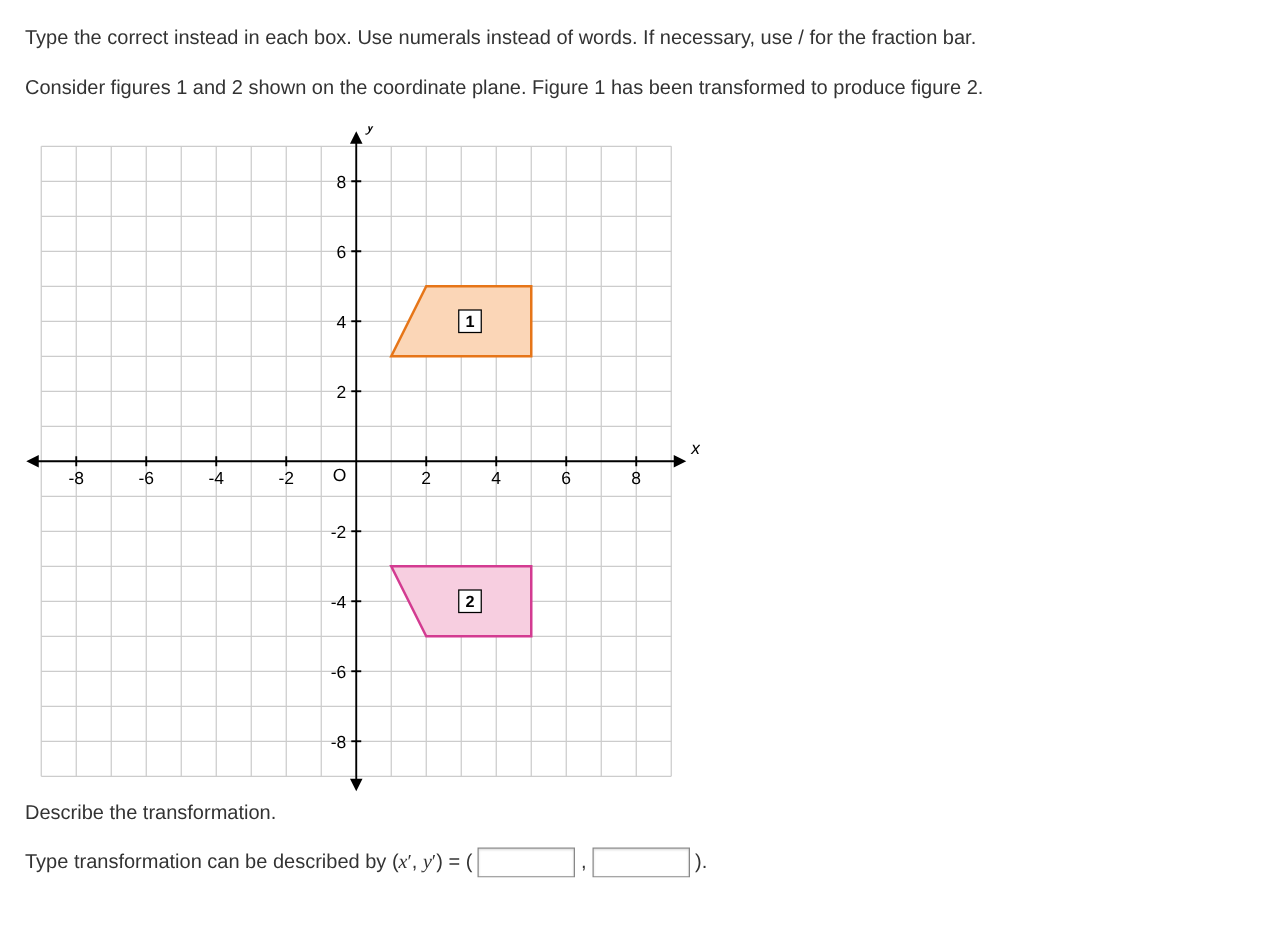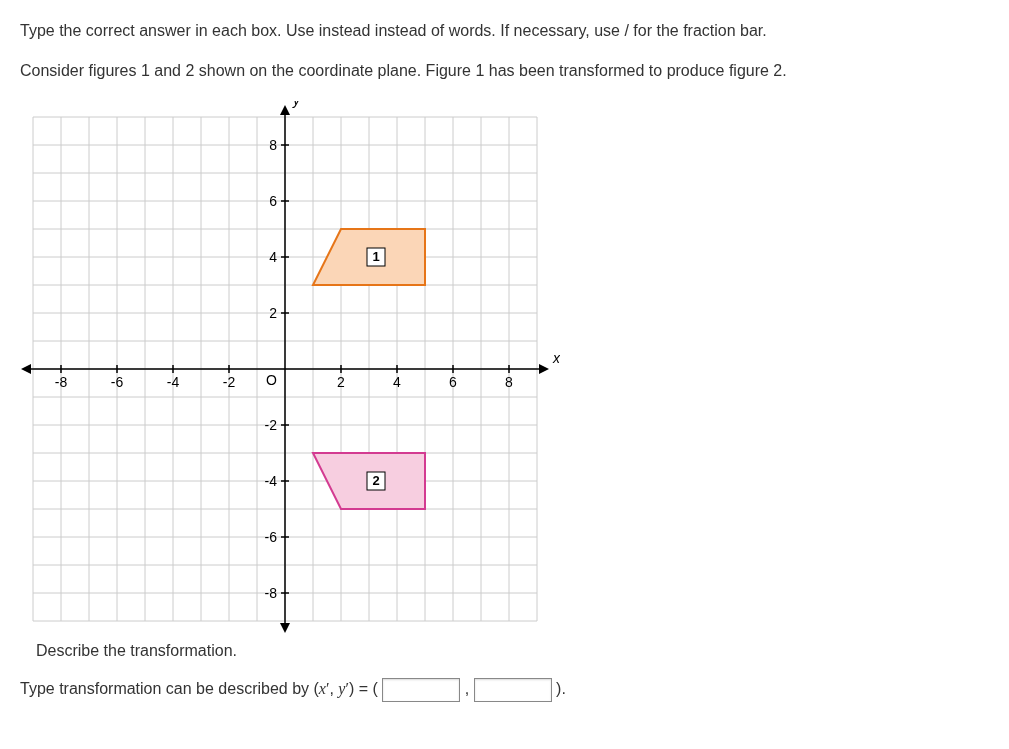--- a/index.html
+++ b/index.html
@@ -12,21 +12,20 @@
   .instr {
     margin-bottom: 18px;
     line-height: 1.4;
   }
   .chart-wrap {
     margin: 10px 0 5px 0;
   }
   .caption {
     margin-top: 2px;
     margin-bottom: 18px;
-    margin-left: 16px;
   }
   .answer-line {
     font-size: 16px;
   }
   .answer-line input {
     width: 70px;
     height: 20px;
     border: 1px solid #888;
     box-shadow: inset 0 1px 2px rgba(0,0,0,0.15);
     font-size: 14px;
@@ -39,21 +38,21 @@
   .tick-label { font-family: Arial, sans-serif; font-size:14px; fill:#000; }
   .shape-label-box { fill:#fff; stroke:#000; stroke-width:1; }
   .shape-label-text { font-family: Arial, sans-serif; font-size:13px; font-weight:bold; fill:#000; text-anchor:middle; dominant-baseline:middle; }
   .axis-var { font-family: Arial, sans-serif; font-size:14px; font-style:italic; fill:#000; }
   .math-var { font-family: 'Times New Roman', serif; font-style: italic; }
   .math-prime { font-family: 'Times New Roman', serif; }
 </style>
 </head>
 <body>
 
-<div class="instr">Type the correct answer in each box. Use instead instead of words. If necessary, use / for the fraction bar.</div>
+<div class="instr">Type the correct instead in each box. Use numerals instead of words. If necessary, use / for the fraction bar.</div>
 <div class="instr">Consider figures 1 and 2 shown on the coordinate plane. Figure 1 has been transformed to produce figure 2.</div>
 
 <div class="chart-wrap">
 <svg width="540" height="536" viewBox="0 0 540 536">
   <g id="grid">
         <line x1="13" y1="520" x2="13" y2="16" class="grid-line"></line>
         <line x1="41" y1="520" x2="41" y2="16" class="grid-line"></line>
         <line x1="69" y1="520" x2="69" y2="16" class="grid-line"></line>
         <line x1="97" y1="520" x2="97" y2="16" class="grid-line"></line>
         <line x1="125" y1="520" x2="125" y2="16" class="grid-line"></line>

